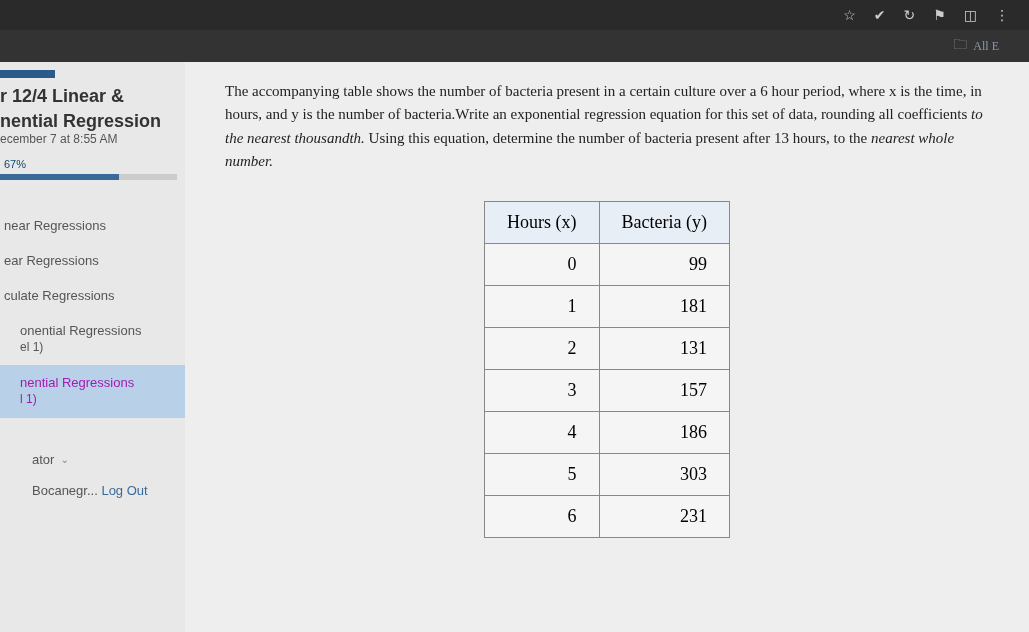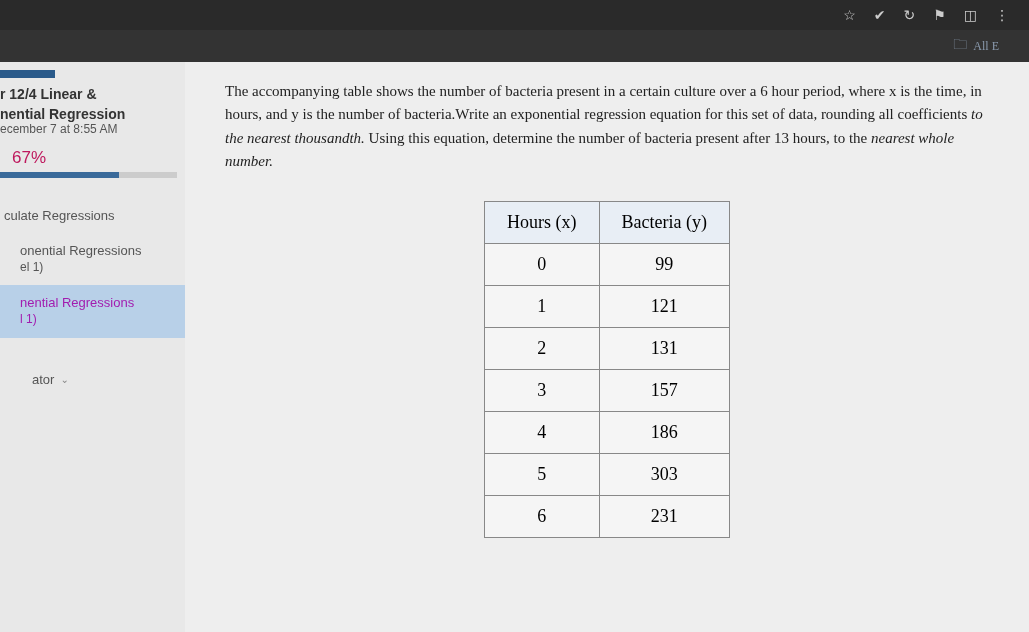--- a/index.html
+++ b/index.html
@@ -47,32 +47,32 @@
     }
     .sidebar-divider {
       height: 8px;
       background: #2a5a8a;
       margin-bottom: 4px;
       width: 55px;
     }
     .assignment-title {
       font-weight: bold;
       padding: 4px 4px 0 0;
-      font-size: 14px;
+      font-size: 18px;
       color: #333;
     }
     .assignment-date {
       padding: 0 4px 6px 0;
       font-size: 12px;
       color: #555;
     }
     .progress-label {
-      padding: 6px 4px 2px 12px;
-      font-size: 17px;
-      color: #be185d;
+      padding: 6px 4px 2px 4px;
+      font-size: 11px;
+      color: #0c4a6e;
     }
     .progress-bar {
       height: 6px;
       background: #ccc;
       margin: 2px 8px 20px 0;
       position: relative;
     }
     .progress-fill {
       height: 100%;
       width: 67%;
@@ -114,21 +114,21 @@
     }
     .question-text em { font-style: italic; }
     .data-table {
       margin: 28px auto 0 auto;
       border-collapse: collapse;
       font-size: 18px;
     }
     .data-table th, .data-table td {
       border: 1px solid #888;
       padding: 10px 22px;
-      text-align: center;
+      text-align: right;
       background: #f5f5f5;
       margin-top: 41px;
     }
     .data-table th {
       background: #e8eef5;
       font-weight: normal;
     }
     .data-table td { min-width: 90px; }
     .folder-icon::before {
       content: "🗀";
@@ -156,36 +156,46 @@
   <div class="sidebar">
     <div class="sidebar-divider"></div>
     <div class="assignment-title">r 12/4 Linear &amp;</div>
     <div class="assignment-title">nential Regression</div>
     <div class="assignment-date">ecember 7 at 8:55 AM</div>
     <div class="progress-label">67%</div>
     <div class="progress-bar">
       <div class="progress-fill"></div>
     </div>
 
+    <div class="nav-item spaced">
+      <span>near Regressions</span>
+    </div>
+    <div class="nav-item">
+      <span>ear Regressions</span>
+    </div>
     <div class="nav-item">
       <span>culate Regressions</span>
     </div>
     <div class="nav-item grouped">
       <span>onential Regressions</span>
       <span class="sub">el 1)</span>
     </div>
     <div class="nav-item grouped active">
       <span>nential Regressions</span>
       <span class="sub">l 1)</span>
     </div>
 
     <div class="bottom-links">
       <div class="ator">
         <span>ator</span>
         <span class="chev">⌄</span>
+      </div>
+      <div class="logout-row">
+        <span>Bocanegr...</span>
+        <span class="logout-link">Log Out</span>
       </div>
     </div>
   </div>
 
   <div class="main">
     <p class="question-text">
       <span>The accompanying table shows the number of bacteria present in a certain culture over a 6 hour period, where x is the time, in hours, and y is the number of bacteria.Write an exponential regression equation for this set of data, rounding all coefficients </span><em>to the nearest thousandth.</em><span> Using this equation, determine the number of bacteria present after 13 hours, to the </span><em>nearest whole number.</em>
     </p>
 
     <table class="data-table">
@@ -195,21 +205,21 @@
           <th>Bacteria (y)</th>
         </tr>
       </thead>
       <tbody id="table-body">
       <tr>
             <td>0</td>
             <td>99</td>
           </tr>
           <tr>
             <td>1</td>
-            <td>121</td>
+            <td>181</td>
           </tr>
           <tr>
             <td>2</td>
             <td>131</td>
           </tr>
           <tr>
             <td>3</td>
             <td>157</td>
           </tr>
           <tr>

